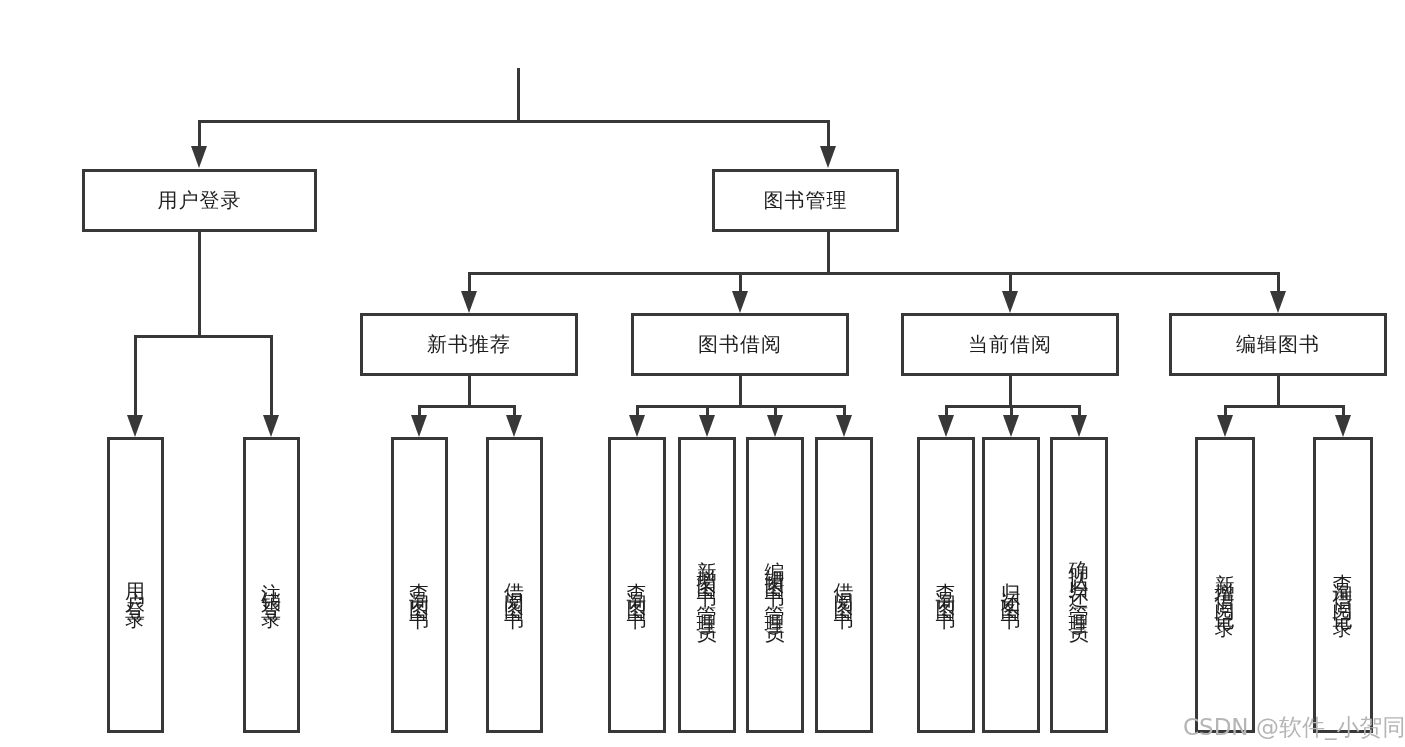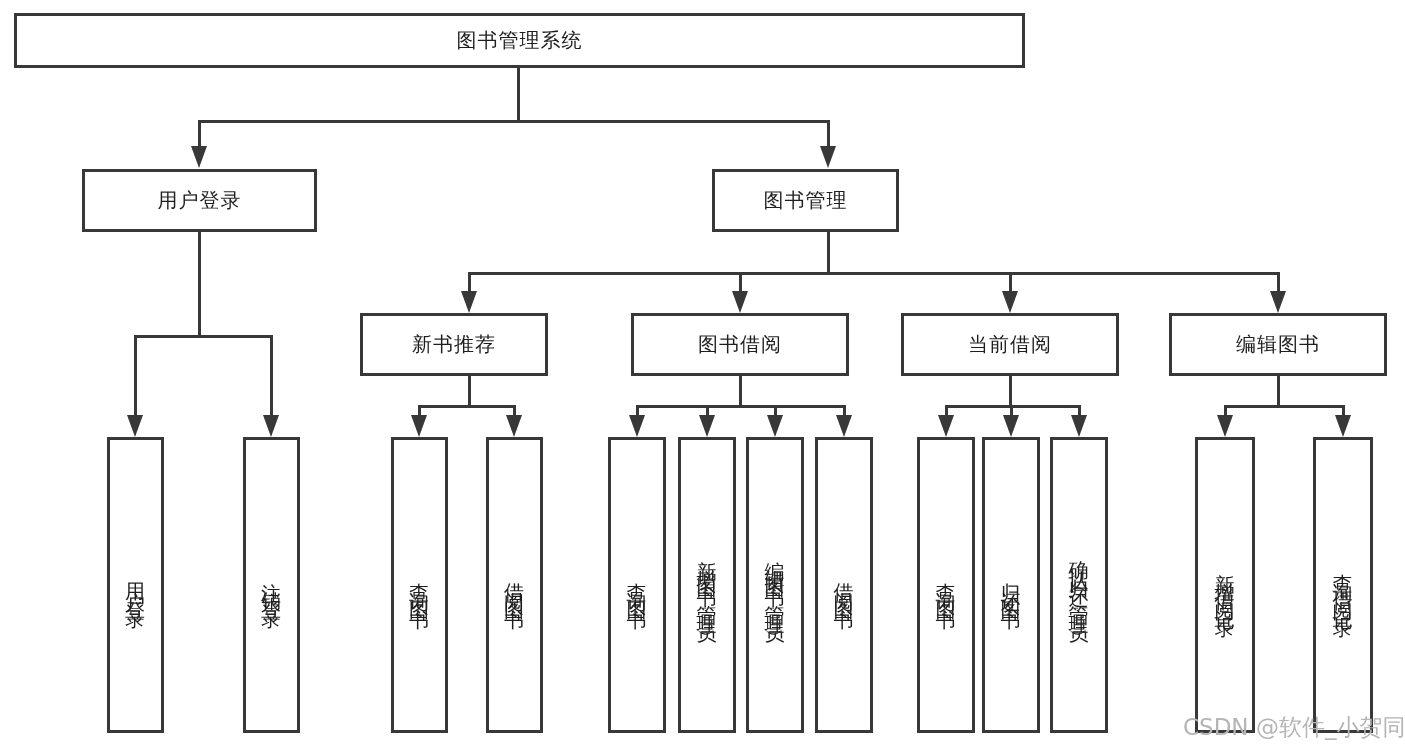--- a/index.html
+++ b/index.html
@@ -32,23 +32,20 @@
     position:absolute; left:1183px; top:712px;
     color:#b5b5b5; font-size:23px; letter-spacing:0;
     white-space:nowrap;
   }
 </style>
 </head>
 <body>
 
 <div class="canvas">
 
-  <div class="box" style="left:14px; top:13px; width:1011px; height:55px;">
-    <span>图书管理系统</span>
-  </div>
 
   <div class="vl" style="left:517px; top:68px;  height:52px;"></div>
   <div class="hl" style="left:199px; top:120px; width:630px;"></div>
   <div class="vl" style="left:198px; top:120px; height:28px;"></div>
   <div class="arrow" style="left:191px; top:146px;"></div>
   <div class="vl" style="left:827px; top:120px; height:28px;"></div>
   <div class="arrow" style="left:820px; top:146px;"></div>
 
   <div class="box" style="left:82px; top:169px; width:235px; height:63px;">
     <span>用户登录</span>
@@ -68,21 +65,21 @@
   <div class="hl" style="left:469px; top:272px; width:811px;"></div>
   <div class="vl" style="left:468px;  top:272px; height:20px;"></div>
   <div class="arrow" style="left:461px;  top:291px;"></div>
   <div class="vl" style="left:739px;  top:272px; height:20px;"></div>
   <div class="arrow" style="left:732px;  top:291px;"></div>
   <div class="vl" style="left:1009px; top:272px; height:20px;"></div>
   <div class="arrow" style="left:1002px; top:291px;"></div>
   <div class="vl" style="left:1277px; top:272px; height:20px;"></div>
   <div class="arrow" style="left:1270px; top:291px;"></div>
 
-  <div class="box" style="left:360px; top:313px; width:188px; height:63px;justify-content:center;">
+  <div class="box" style="left:360px; top:313px; width:218px; height:63px;justify-content:center;">
     <span>新书推荐</span>
   </div>
   <div class="box" style="left:631px; top:313px; width:218px; height:63px;">
     <span>图书借阅</span>
   </div>
   <div class="box" style="left:901px; top:313px; width:218px; height:63px;">
     <span>当前借阅</span>
   </div>
   <div class="box" style="left:1169px; top:313px; width:218px; height:63px;">
     <span>编辑图书</span>

